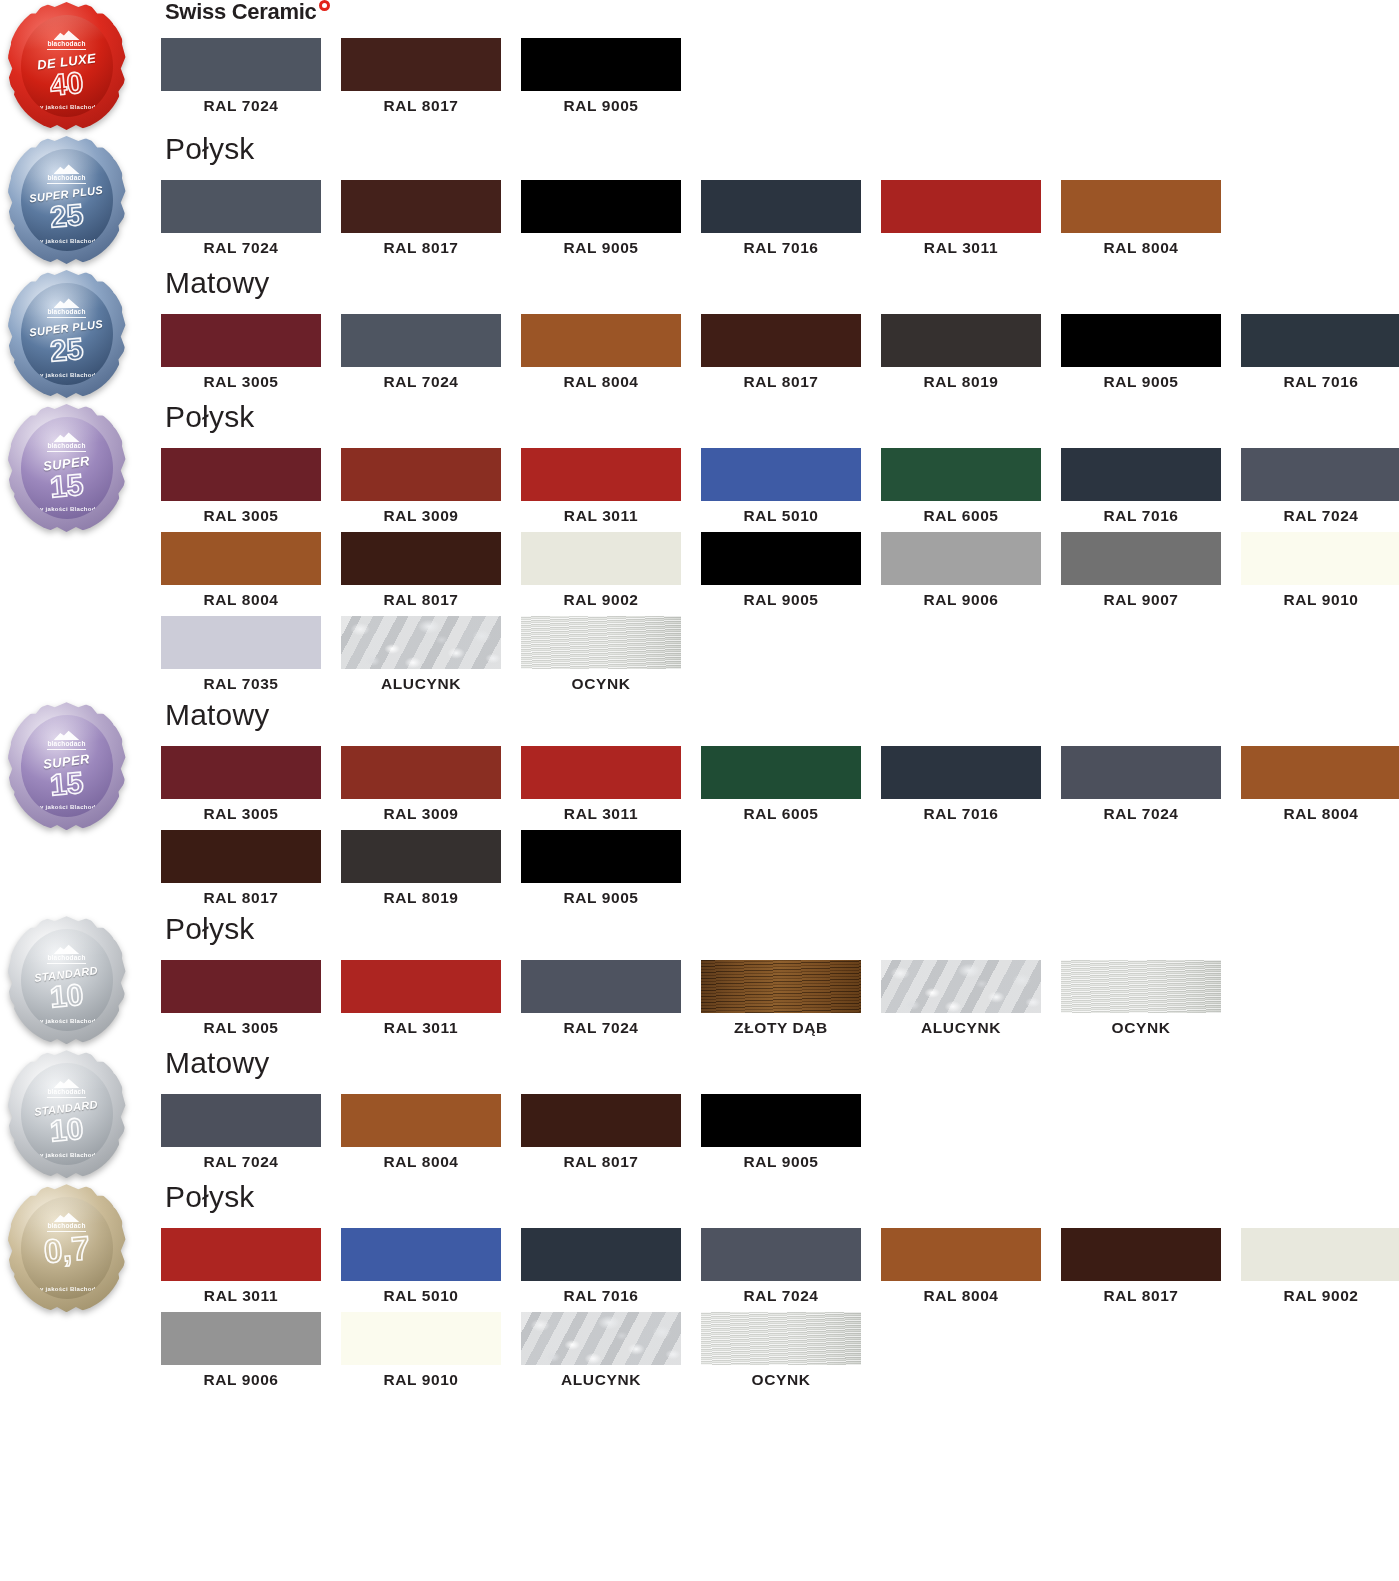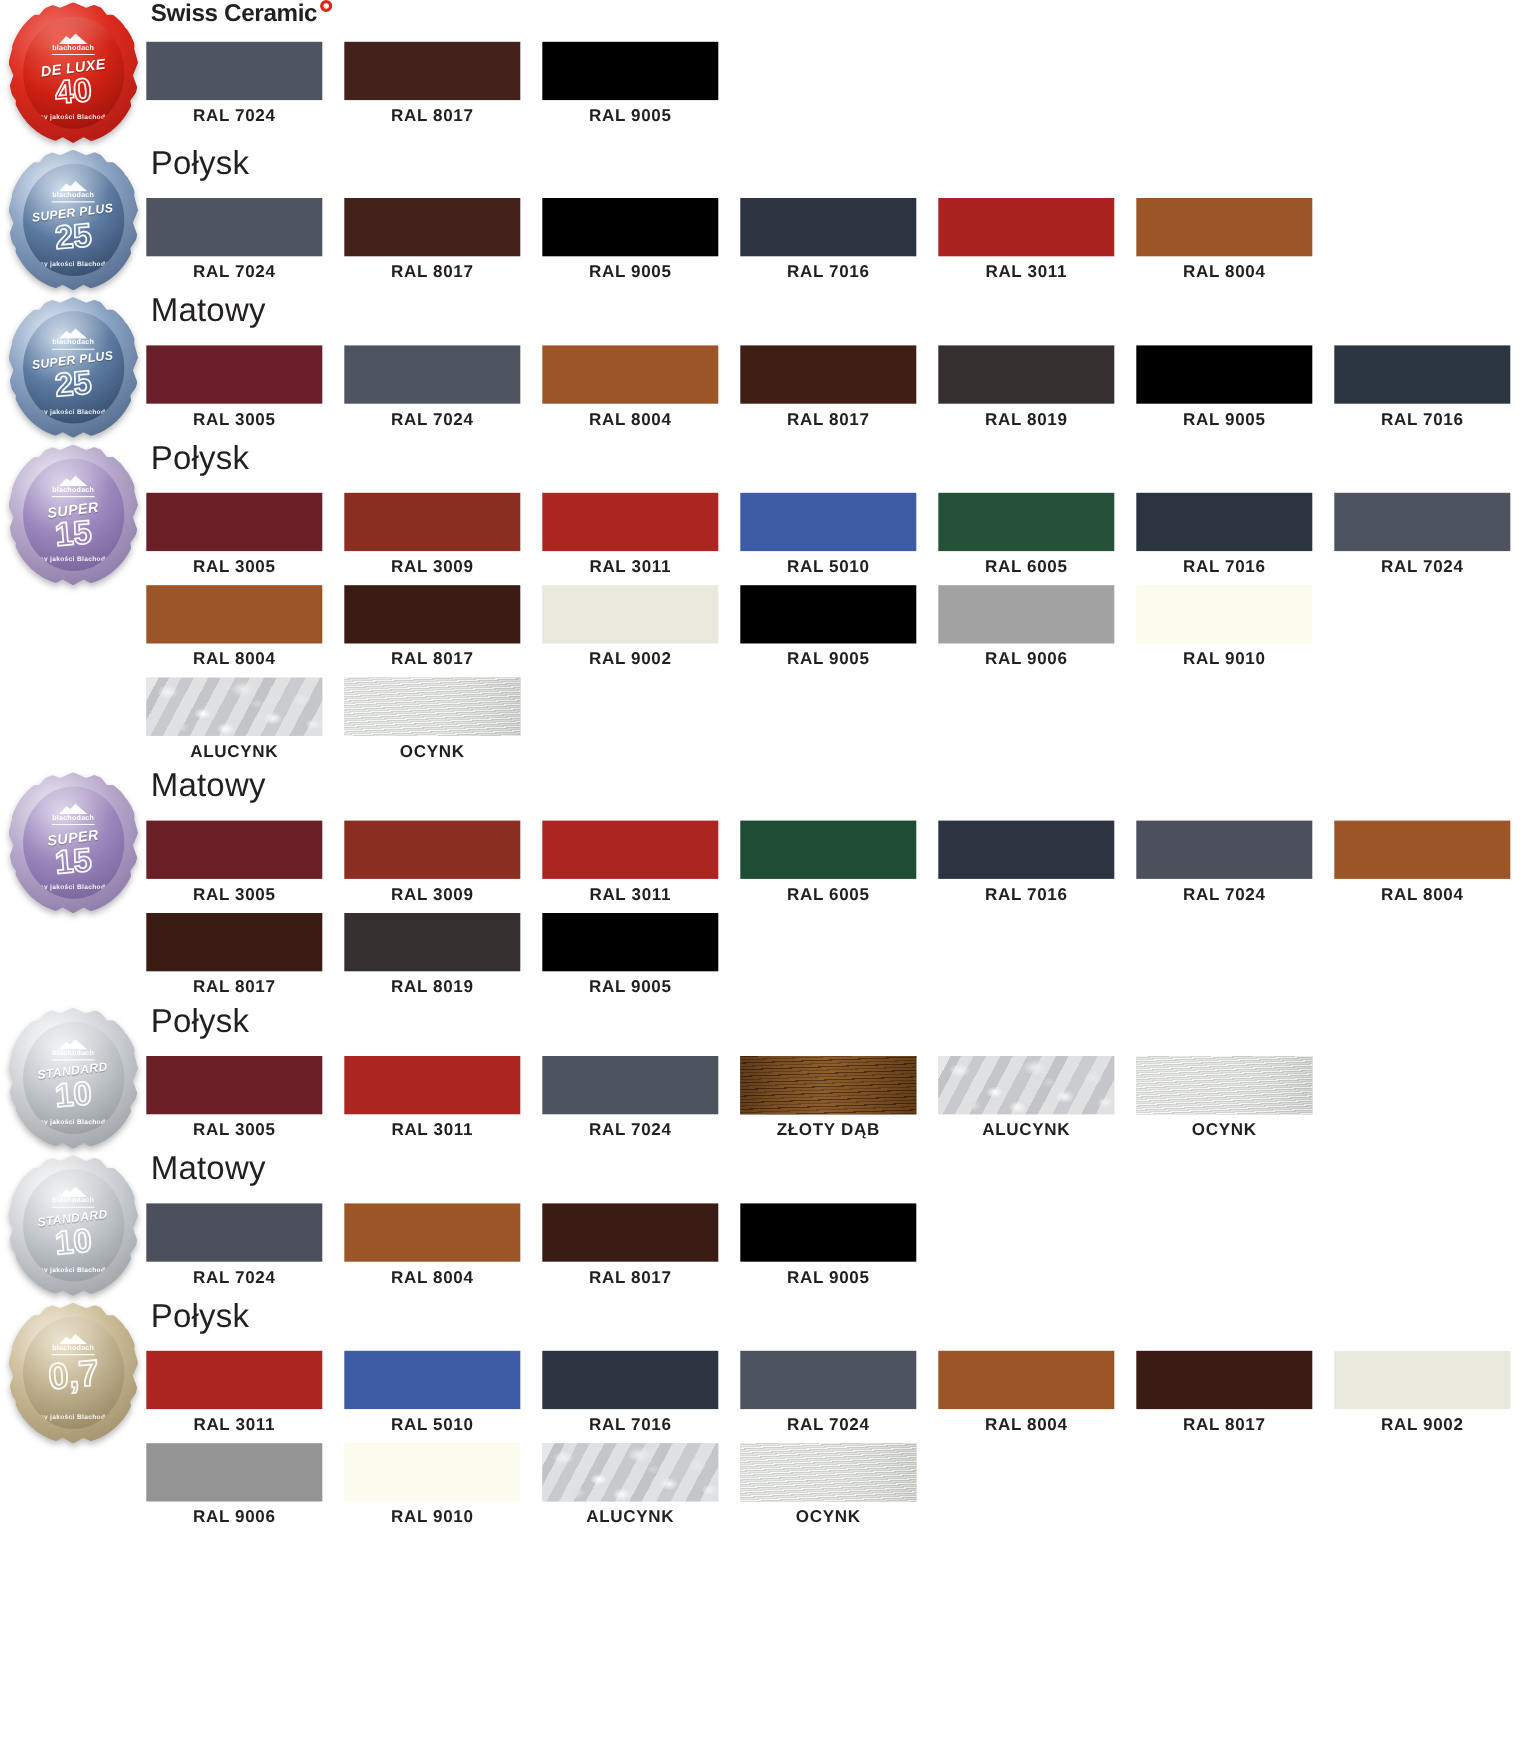--- a/index.html
+++ b/index.html
@@ -30,20 +30,21 @@
     display: flex;
     justify-content: center;
     align-items: flex-start;
     padding-top: 4px;
   }
 
   .content-col {
     flex: 1 1 auto;
     min-width: 0;
     position: relative;
+    margin-left: 28px;
   }
 
   .section-title {
     font-size: 30px;
     font-weight: 400;
     line-height: 1;
     letter-spacing: 0.2px;
     color: #231f20;
     margin: 0 0 12px 4px;
     height: 34px;
@@ -442,26 +443,34 @@
           </div>
           <div class="swatch-cell">
             <div class="swatch-chip" style="background: rgb(0, 0, 0);"></div>
             <div class="swatch-label">RAL 9005</div>
           </div>
           <div class="swatch-cell">
             <div class="swatch-chip" style="background: rgb(162, 162, 162);"></div>
             <div class="swatch-label">RAL 9006</div>
           </div>
           <div class="swatch-cell">
+            <div class="swatch-chip" style="background: rgb(113, 113, 113);"></div>
+            <div class="swatch-label">RAL 9007</div>
+          </div>
+          <div class="swatch-cell">
             <div class="swatch-chip" style="background: rgb(251, 251, 238);"></div>
             <div class="swatch-label">RAL 9010</div>
           </div>
         </div>
         <div class="swatch-row">
           <div class="swatch-cell">
+            <div class="swatch-chip" style="background: rgb(204, 204, 216);"></div>
+            <div class="swatch-label">RAL 7035</div>
+          </div>
+          <div class="swatch-cell">
             <div class="swatch-chip tex-alucynk"></div>
             <div class="swatch-label">ALUCYNK</div>
           </div>
           <div class="swatch-cell">
             <div class="swatch-chip tex-ocynk"></div>
             <div class="swatch-label">OCYNK</div>
           </div>
         </div>
       </div>
     </div>

